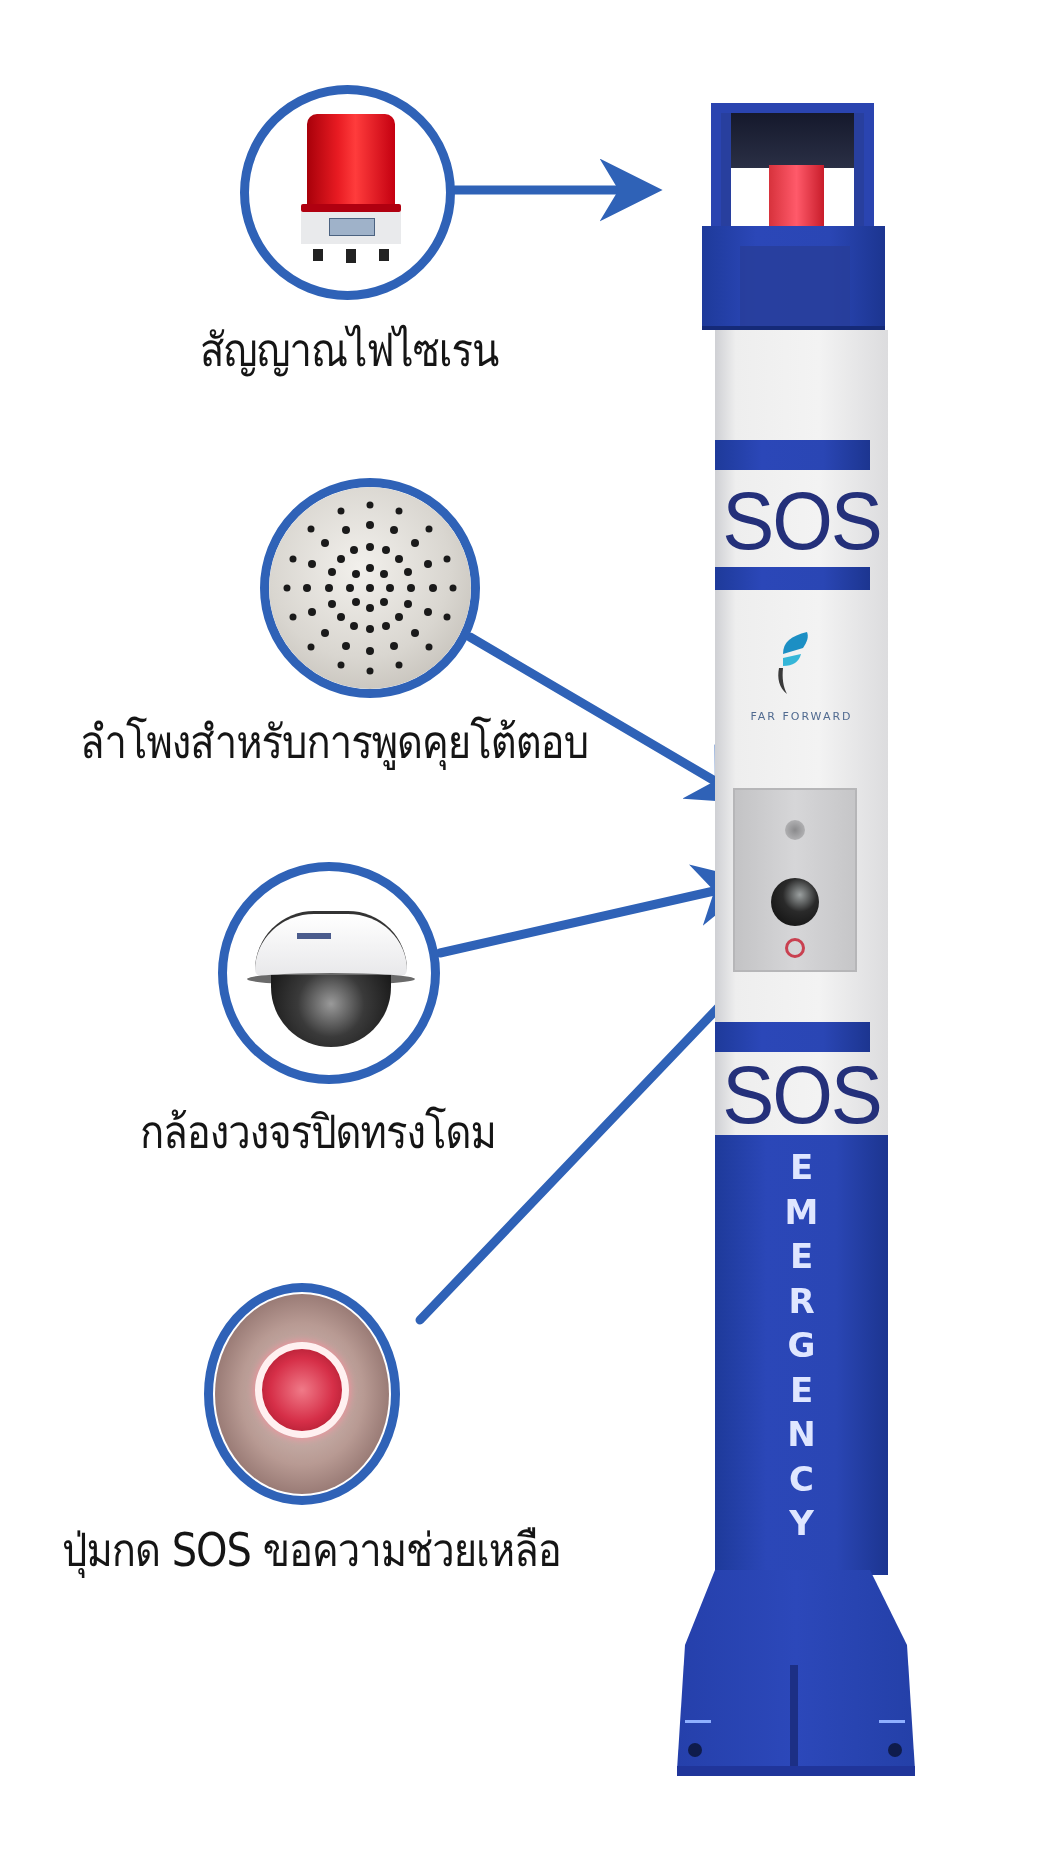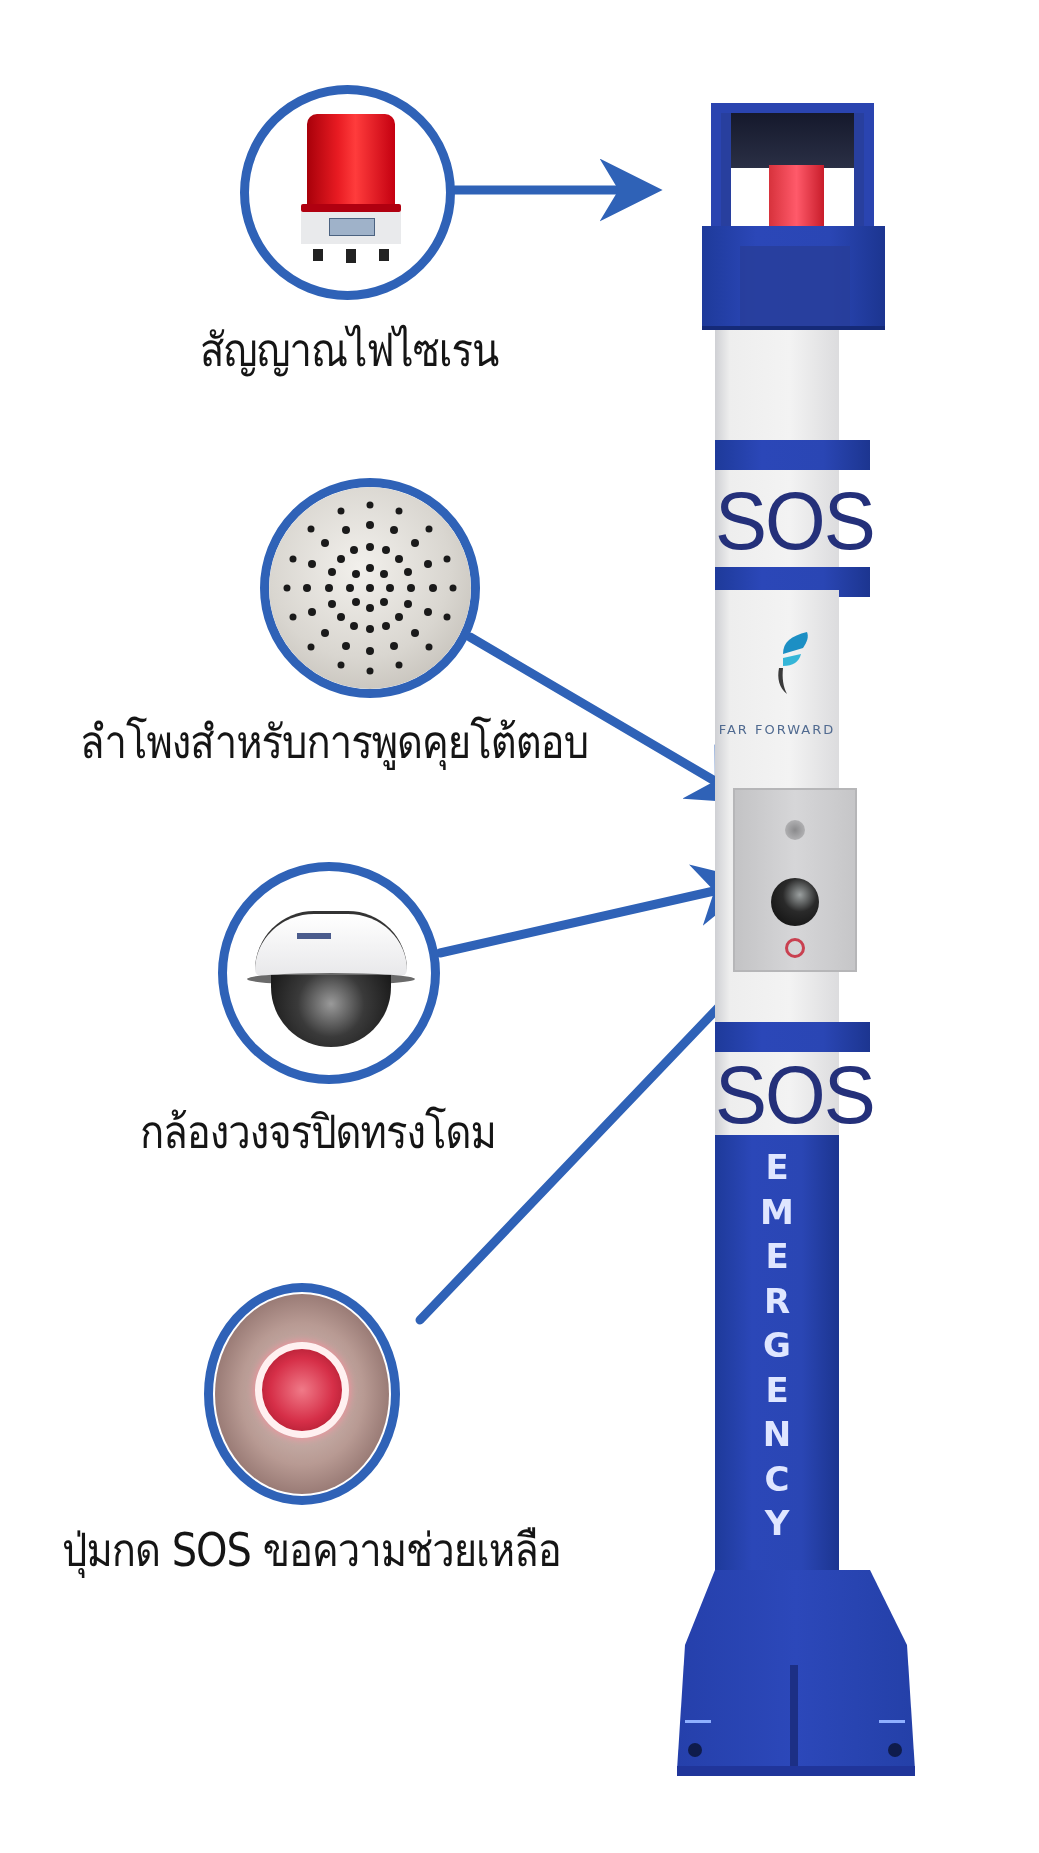--- a/index.html
+++ b/index.html
@@ -4,21 +4,21 @@
 <style>
   html, body { margin:0; padding:0; background:#ffffff; }
   body { width:1039px; height:1853px; position:relative; overflow:hidden;
          font-family:"DejaVu Sans", sans-serif; }
   .abs { position:absolute; }
   .callout { position:absolute; border-radius:50%; border:9px solid #2f62b7;
              box-sizing:border-box; overflow:hidden; background:#fff; }
   .label { position:absolute; font-family:"DejaVu Sans", sans-serif; font-size:40px;
            color:#151515; white-space:nowrap; letter-spacing:-1px; transform:scaleY(1.15); }
   
-  .pole-seg { position:absolute; left:715px; width:124px; box-sizing:border-box; }
+  .pole-seg { position:absolute; left:715px; width:173px; box-sizing:border-box; }
   .blue { background:linear-gradient(90deg,#1e3a9a 0%,#2b47b8 30%,#2a46b4 70%,#1c3590 100%); }
   .white { background:linear-gradient(90deg,#cfd0d4 0%,#eeeeee 12%,#f3f3f3 60%,#dcdcde 100%); }
   .sos-text { position:absolute; left:0; right:0; text-align:center; font-family:"Liberation Sans", sans-serif;
               font-size:78px; color:#24307a; letter-spacing:-2px; transform:scaleY(1.05); line-height:1; }
   .emerg { position:absolute; left:0; right:0; text-align:center; color:#dfe6ff;
            font-family:"DejaVu Sans", sans-serif; font-weight:bold; font-size:34px; line-height:44.5px; }
 </style>
 </head>
 <body>
 
@@ -159,21 +159,21 @@
     <div class="sos-text" style="top:52px;">SOS</div>
     <div class="abs blue" style="left:0;top:137px;width:155px;height:30px;"></div>
   </div>
 
   <div class="pole-seg white" style="top:590px;height:170px;">
     <svg class="abs" style="left:58px;top:42px" width="40" height="62" viewBox="0 0 40 62">
       <path d="M34,0 C18,4 10,10 10,22 L30,16 C34,10 36,5 34,0 Z" fill="#1c8fc4"></path>
       <path d="M10,26 L28,22 C26,30 20,34 10,34 Z" fill="#35b6d8"></path>
       <path d="M10,36 C9,46 10,54 14,62 C6,56 4,46 6,36 Z" fill="#3a3a3a"></path>
     </svg>
-    <div class="abs" style="left:0;right:0;top:132px;text-align:center;font-size:13px;color:#506a90;letter-spacing:2px;font-family:'DejaVu Sans',sans-serif;">FAR FORWARD</div>
+    <div class="abs" style="left:0;right:0;top:120px;text-align:center;font-size:11px;color:#506a90;letter-spacing:2px;font-family:'DejaVu Sans',sans-serif;">FAR FORWARD</div>
   </div>
 
   <div class="pole-seg white" style="top:760px;height:250px;">
     <div class="abs" style="left:18px;top:28px;width:120px;height:180px;background:linear-gradient(90deg,#c3c3c5,#d6d6d8 50%,#c6c6c8);border:2px solid #b6b6b8;">
       <div class="abs" style="left:50px;top:30px;width:20px;height:20px;border-radius:50%;background:radial-gradient(circle,#8a8a8c,#c0c0c2);"></div>
       <div class="abs" style="left:36px;top:88px;width:48px;height:48px;border-radius:50%;background:radial-gradient(circle at 60% 35%,#9ba0a0 0%,#2a2a2a 40%,#0b0b0b 100%);"></div>
       <div class="abs" style="left:50px;top:148px;width:20px;height:20px;border-radius:50%;border:3px solid #c94050;box-sizing:border-box;"></div>
     </div>
   </div>
 

